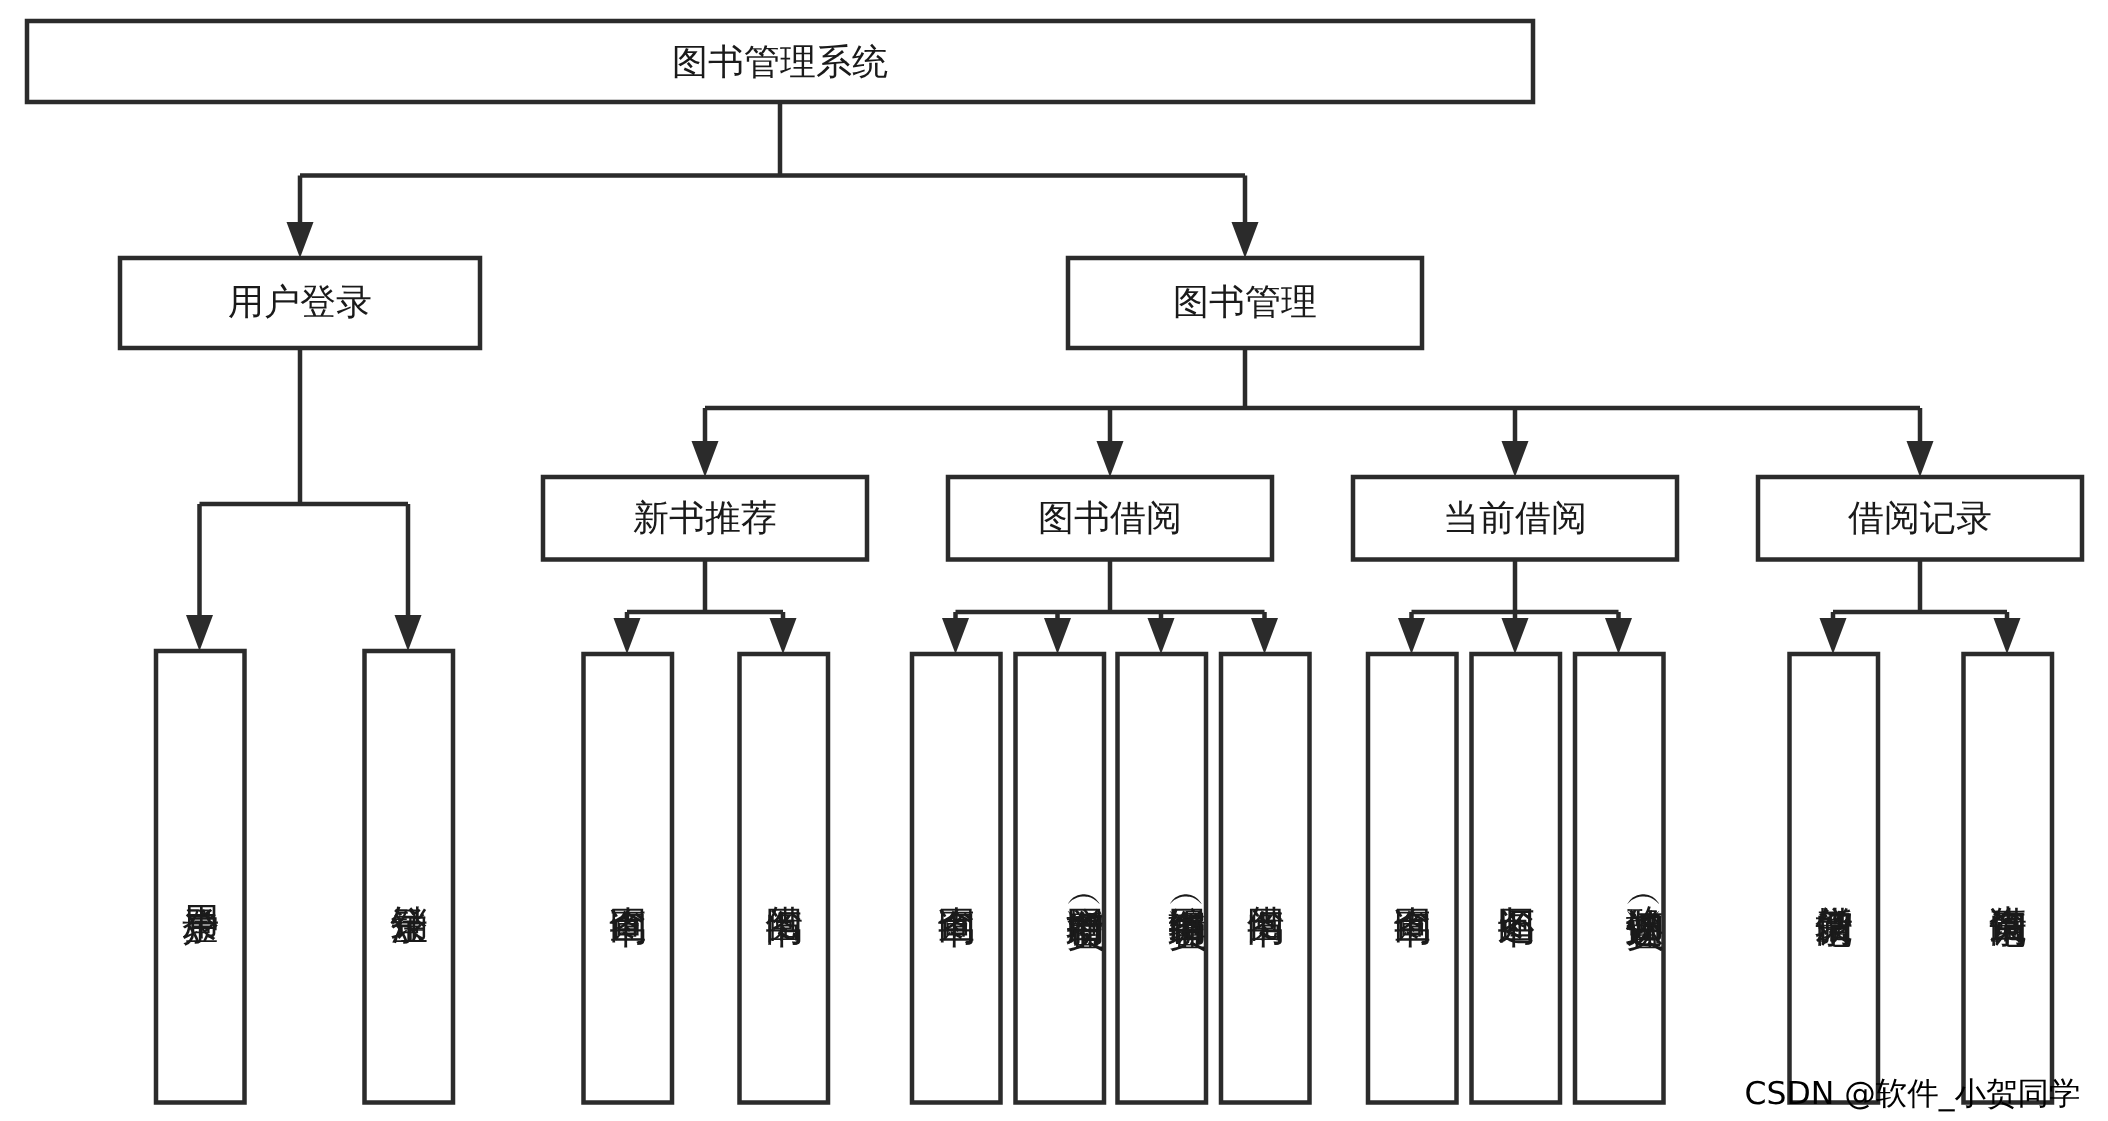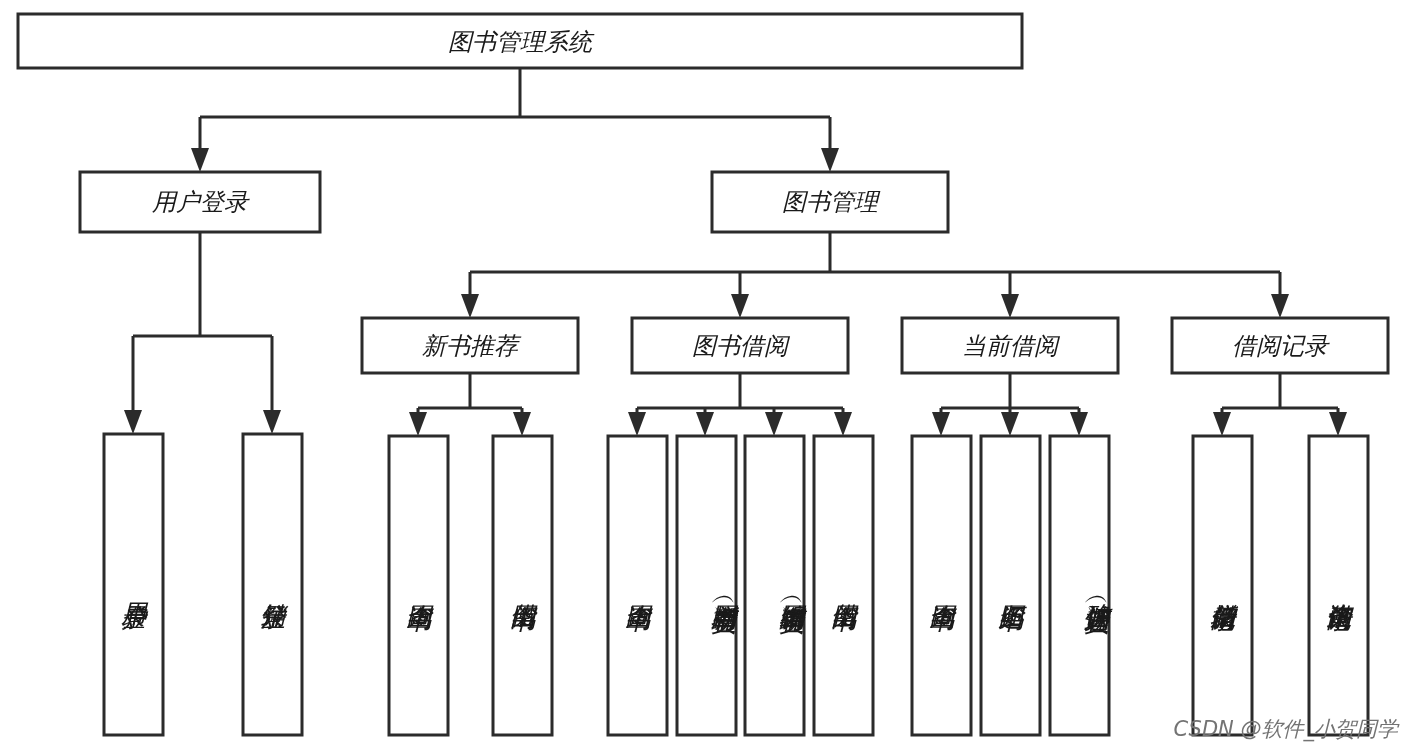--- a/index.html
+++ b/index.html
@@ -1,21 +1,21 @@
 <!DOCTYPE html>
 <html><head>
 <meta charset="utf-8">
 <title>图书管理系统 功能结构图</title>
 <style>
   html,body{margin:0;padding:0;background:#ffffff;}
   body{
     font-family:"DejaVu Sans","Liberation Sans",sans-serif;
     width:1405px;height:747px;overflow:hidden;position:relative;
   }
-  #diagram-root{position:relative;width:1405px;height:747px;background:#fff;font-style:italic;}
+  #diagram-root{position:relative;width:1405px;height:747px;background:#fff;}
   svg#flowchart{position:absolute;left:0;top:0;width:1405px;height:747px;display:block;}
 
   .node-box{
     fill:#ffffff;stroke:#2b2b2b;stroke-width:3;
   }
   .connector{
     fill:none;stroke:#2b2b2b;stroke-width:3;stroke-linecap:butt;stroke-linejoin:miter;
   }
   .arrow-head{fill:#2b2b2b;stroke:none;}
 
@@ -31,23 +31,23 @@
     text-orientation:upright;
     font-family:"DejaVu Sans","Liberation Sans",sans-serif;
     font-size:25px;line-height:1.02;
     color:#1a1a1a;
     letter-spacing:1px;
     display:flex;align-items:center;justify-content:center;
     white-space:nowrap;
     pointer-events:none;
   }
   .watermark{
-    position:absolute;right:7px;bottom:4px;
+    position:absolute;right:18px;bottom:4px;
     font-family:"DejaVu Sans","Liberation Sans",sans-serif;
-    font-size:21px;color:#737373;white-space:nowrap;
+    font-size:21px;color:#000000;white-space:nowrap;
   }
 </style>
 </head>
 <body>
 
 <div id="diagram-root">
 
   <svg id="flowchart" viewBox="0 0 1405 747">
     <defs>
       <g id="arrow-glyph">

